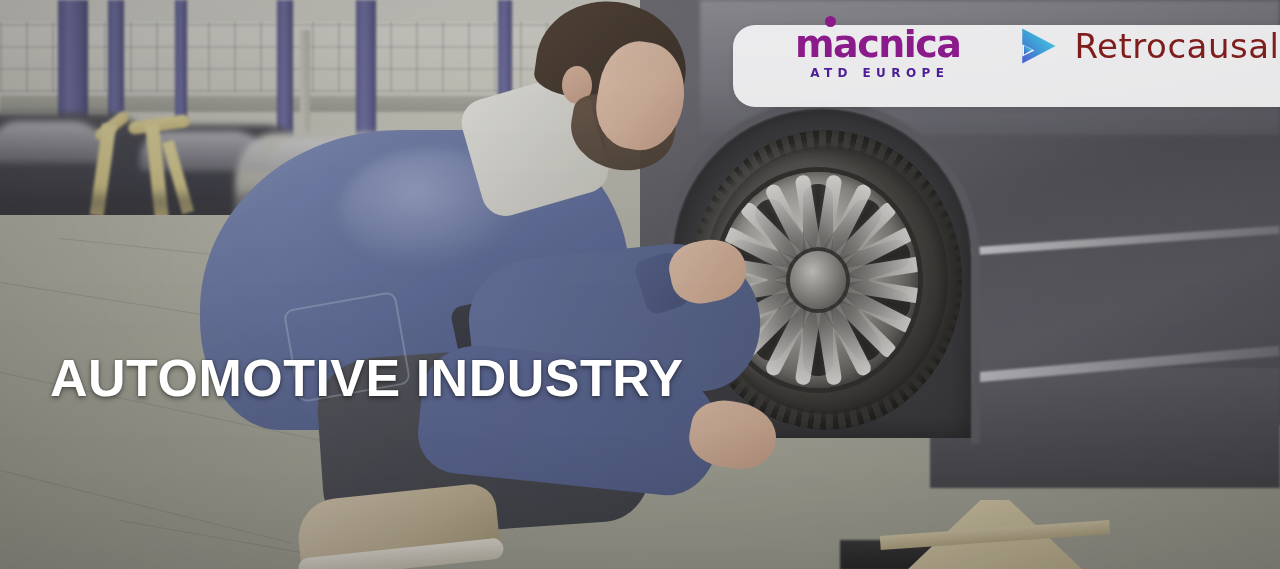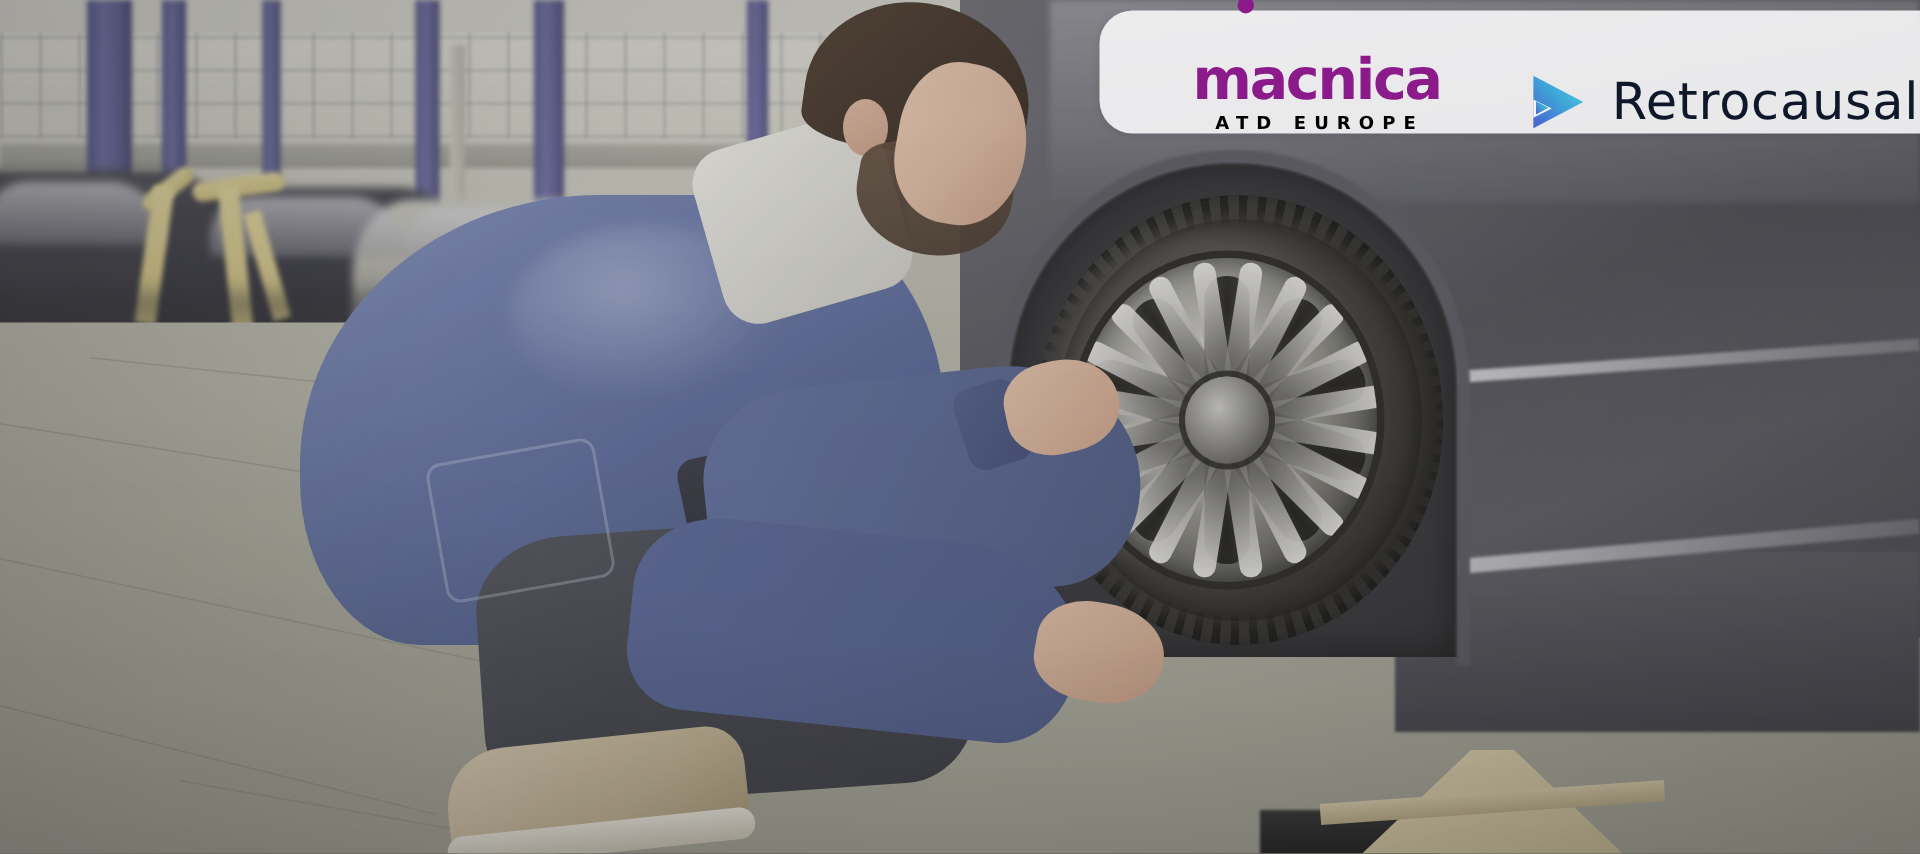--- a/index.html
+++ b/index.html
@@ -442,26 +442,26 @@
   }
   .desat {
     position: absolute;
     inset: 0;
     background: rgba(150,148,140,.16);
   }
 
   
   .logo-bar {
     position: absolute;
-    left: 733px; top: 7px;
+    left: 733px; top: 25px;
     width: 547px; height: 82px;
     background: rgba(247,247,248,.90);
     border-radius: 22px 0 0 22px;
     display: flex;
-    align-items: flex-end;
+    align-items: flex-start;
     box-shadow: 0 1px 6px rgba(0,0,0,.10);
   }
   .macnica {
     display: flex;
     flex-direction: column;
     align-items: center;
     margin-left: 62px;
   }
   .macnica-word {
     font-family: "DejaVu Sans", sans-serif;
@@ -477,35 +477,35 @@
     left: 92px; top: -9px;
     width: 11px; height: 11px;
     border-radius: 50%;
     background: #8b1a8b;
   }
   .macnica-sub {
     font-family: "DejaVu Sans", sans-serif;
     font-weight: bold;
     font-size: 12px;
     letter-spacing: 5.4px;
-    color: #000000;
+    color: #4c1d95;
     margin-top: 3px;
     margin-left: 4px;
   }
   .retro {
     display: flex;
     align-items: center;
     margin-left: 56px;
   }
   .retro-mark { width: 42px; height: 42px; flex: none; }
   .retro-word {
     font-family: "DejaVu Sans", sans-serif;
     font-size: 34px;
     letter-spacing: .5px;
-    color: #0f172a;
+    color: #7f1d1d;
     margin-left: 16px;
     line-height: 1;
   }
 
   
   .headline {
     position: absolute;
     left: 50px; top: 348px;
     font-family: "Liberation Sans", sans-serif;
     font-weight: bold;
@@ -673,15 +673,16 @@
           </linearGradient>
         </defs>
         <path d="M6 4 L44 24 L6 44 Z" fill="url(#rg)"></path>
         <path d="M6 22 L20 29 L6 36 Z" fill="#f4f4f5"></path>
         <path d="M8 23.5 L17.5 28.4 L8 33.6 Z" fill="url(#rg)"></path>
       </svg>
       <div class="retro-word">Retrocausal</div>
     </div>
   </div>
 
+  <div class="headline">AUTOMOTIVE INDUSTRY</div>
 
 
 </div>
 
 </body></html>

